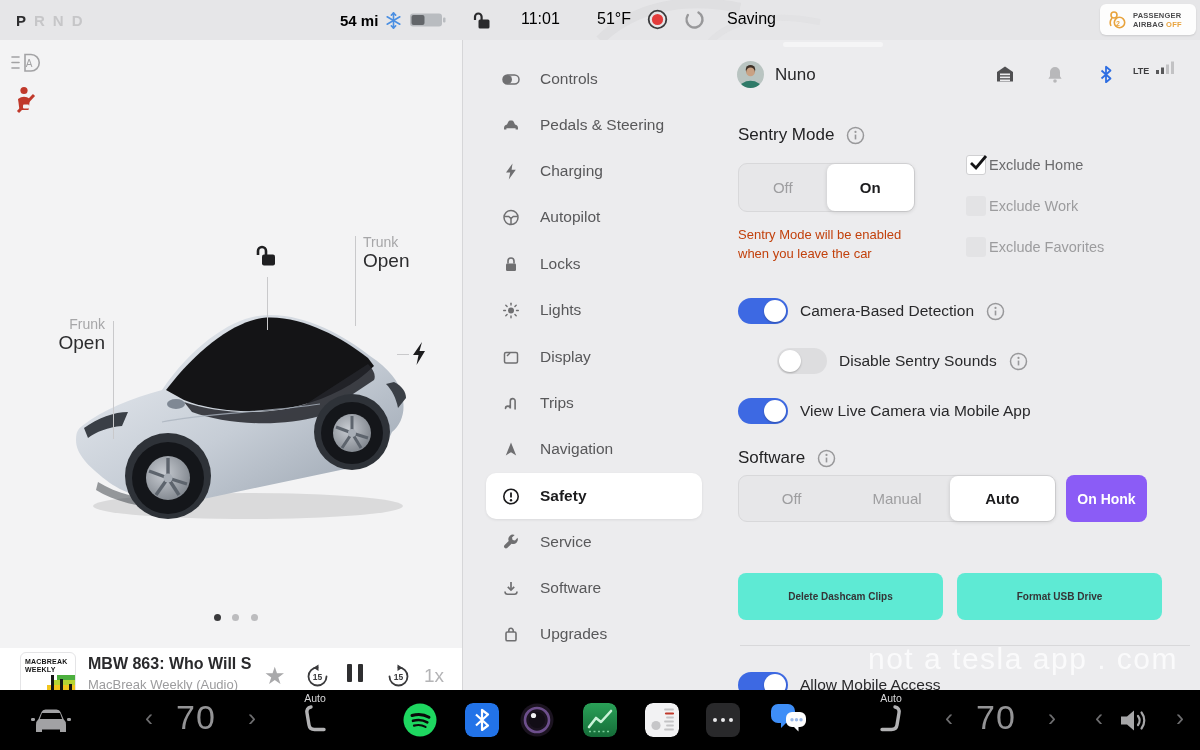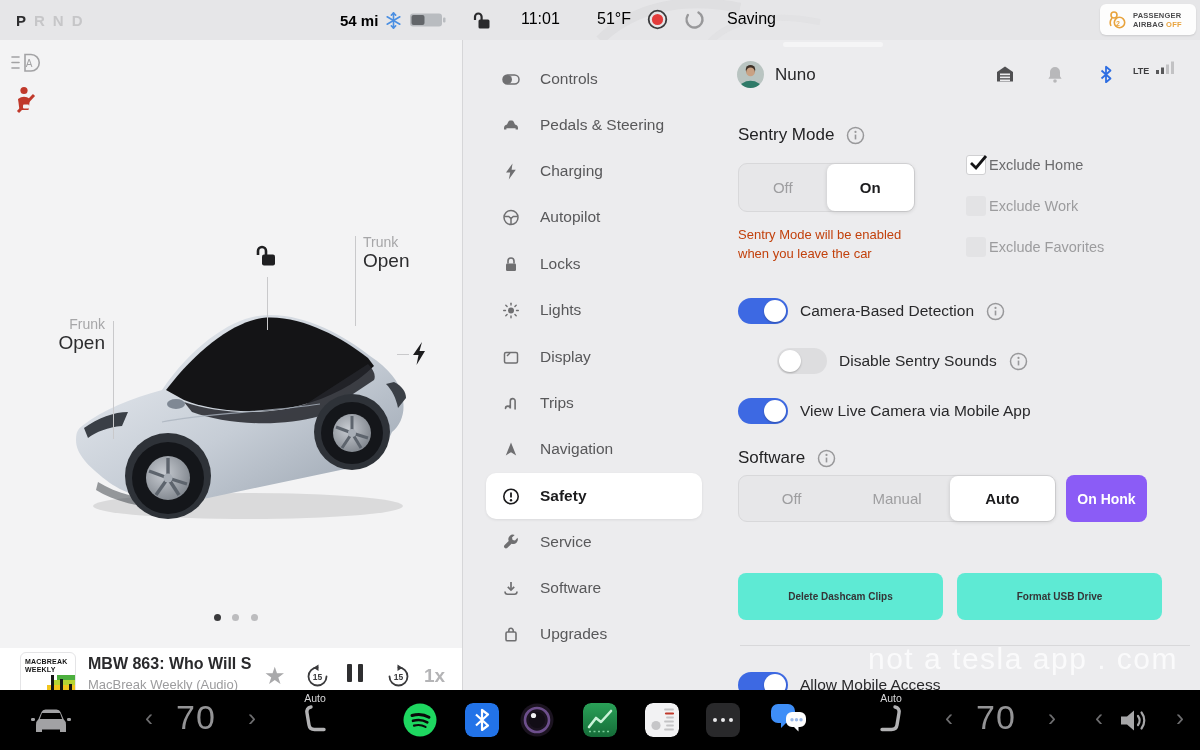--- a/index.html
+++ b/index.html
@@ -22,21 +22,21 @@
   .pointer-line{background:#c9c9cb;}
   .dot{width:7px;height:7px;border-radius:50%;display:inline-block;margin-right:7px;}
   
   .media-card{left:0;top:608px;width:462px;height:82px;background:#ffffff;}
   .media-title{font-size:16px;font-weight:700;color:#2a2a2c;white-space:nowrap;overflow:hidden;width:172px;}
   .media-sub{font-size:13px;color:#9c9c9e;}
   .media-src{font-size:11px;color:#a8a8aa;}
   .art{left:20px;top:612px;width:54px;height:54px;background:#fff;border:1px solid #e4e4e6;border-radius:6px;overflow:hidden;}
   .art-text{font-size:7px;font-weight:800;color:#141414;line-height:8px;letter-spacing:.2px;}
   .stripe{position:absolute;right:0;height:5px;}
-  .rate-text{font-size:19px;color:#b4b4b6;font-weight:700;}
+  .rate-text{font-size:19px;color:#b4b4b6;font-weight:400;}
   .star{font-size:24px;color:#a9a9ab;line-height:24px;}
   .pausebar{width:5px;height:18px;background:#2f2f31;border-radius:1px;display:inline-block;}
   
   .settings-panel{left:462px;top:40px;width:738px;height:650px;background:#ececee;border-left:1px solid #d6d6d8;box-sizing:border-box;}
   .menu-item{left:486px;width:216px;height:46px;border-radius:10px;display:flex;align-items:center;gap:20px;padding-left:16px;box-sizing:border-box;}
   .menu-item span{font-size:15.5px;color:#58585a;}
   .menu-item.selected{background:#ffffff;box-shadow:0 1px 3px rgba(0,0,0,.08);}
   .menu-item.selected span{color:#1b1b1d;font-weight:700;}
   .profile-name{font-size:17px;font-weight:500;color:#28282a;}
   .section-title{font-size:17px;font-weight:500;color:#232325;}

